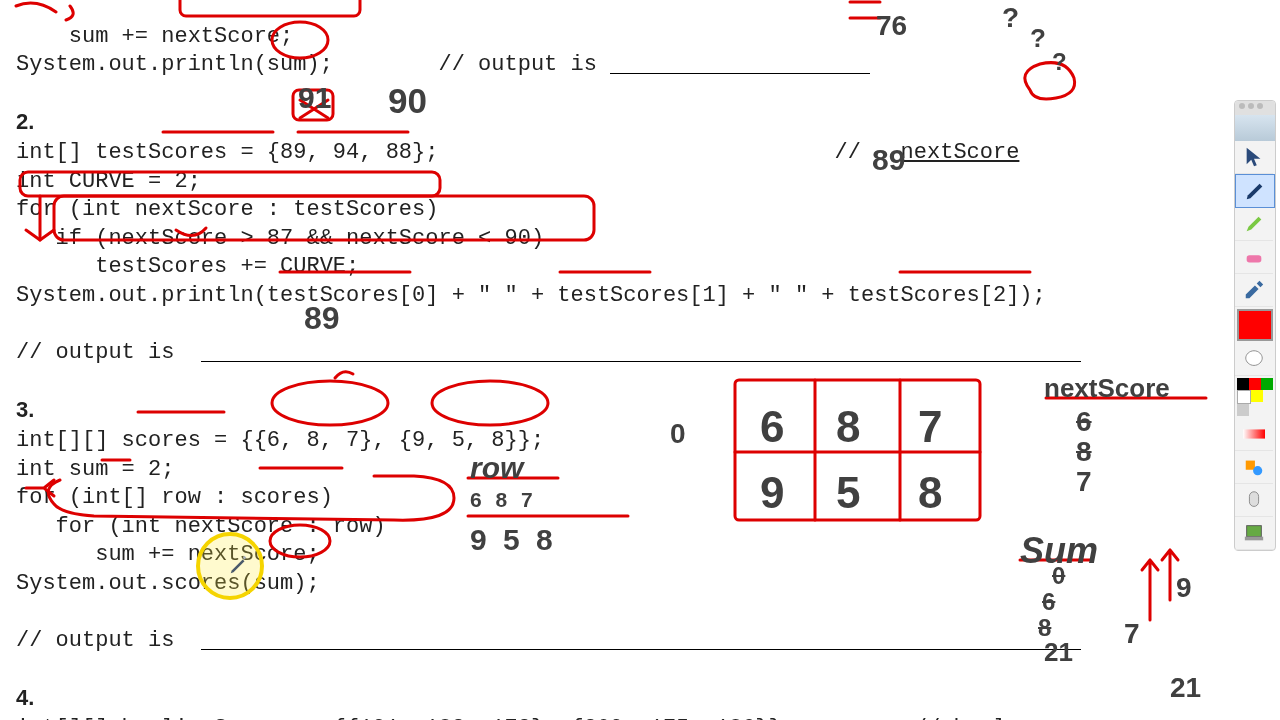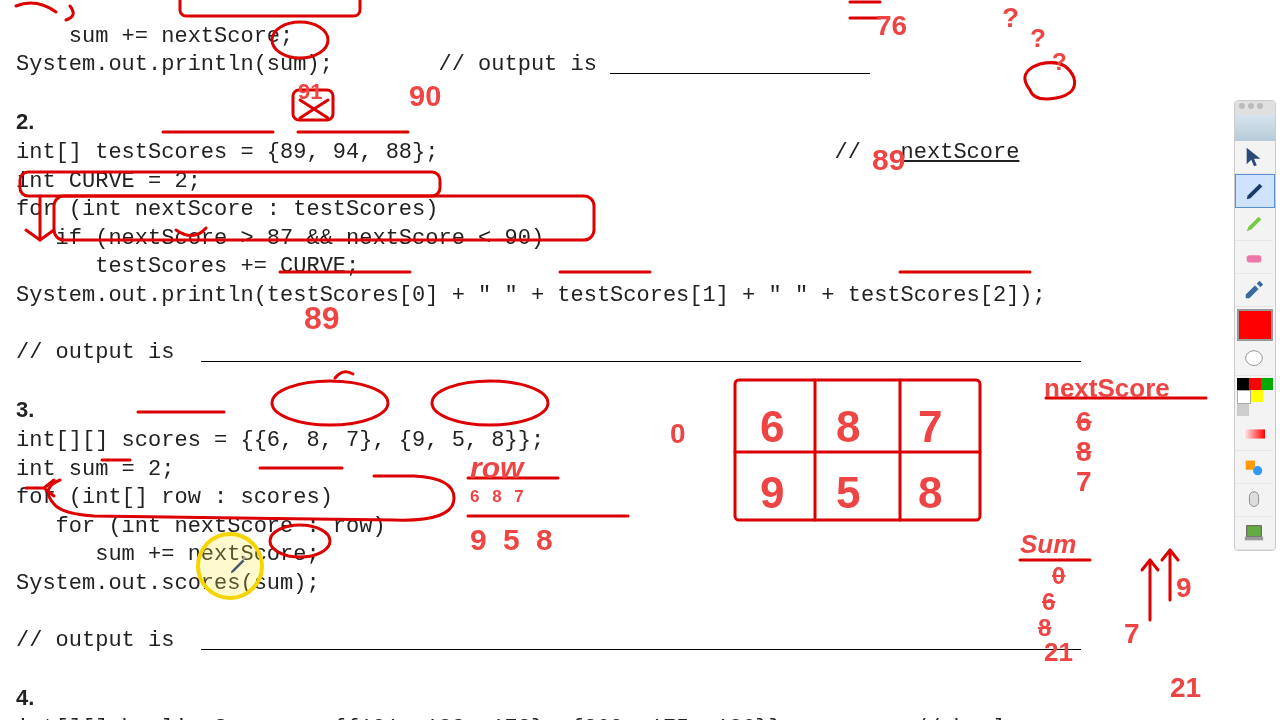--- a/index.html
+++ b/index.html
@@ -12,21 +12,21 @@
   
   .toolbox{position:absolute;right:4px;top:100px;width:40px;background:#f3f3f3;border:1px solid #ccc;border-radius:4px;font-family:Arial,sans-serif}
   .toolbox .tb-header{height:10px;background:#e0e0e0;border-top-left-radius:4px;border-top-right-radius:4px;display:flex;gap:3px;padding:2px 4px}
   .toolbox .dot{width:6px;height:6px;border-radius:50%;background:#bbb}
   .tool{width:38px;height:32px;display:flex;align-items:center;justify-content:center;border-bottom:1px solid #e5e5e5}
   .tool svg{width:22px;height:22px}
   .tool.sel{background:#cfe3ff;border:1px solid #5a8fd6}
   .swatch{width:32px;height:28px;margin:2px auto;border:2px solid #999}
   .minis{display:flex;flex-wrap:wrap;width:36px;margin:2px auto}
   .minis div{width:12px;height:12px}
-  .hand{font-family:Arial,sans-serif;font-weight:bold;color:#ef4444}
+  .hand{font-family:Arial,sans-serif;font-weight:bold;color:#404040}
   .cursor-highlight{position:absolute;width:60px;height:60px;border:4px solid #f5d400;border-radius:50%;background:rgba(255,235,59,.25)}
   .pencil{position:absolute;width:22px;height:22px}
 </style>
 </head>
 <body>
 <div class="page">
 
 <div class="doc">
 <span>    sum += nextScore;</span>
 <span>System.out.println(sum);        // output is </span><span class="blank" style="width:260px"></span>
@@ -101,43 +101,43 @@
     <path d="M468 478 l90 0"></path>
     <path d="M468 516 l160 0"></path>
   </g>
 </svg>
 
 <div class="hand" style="position:absolute;left:876px;top:8px;font-size:28px">76</div>
 <div class="hand" style="position:absolute;left:1002px;top:0px;font-size:28px">?</div>
 <div class="hand" style="position:absolute;left:1030px;top:22px;font-size:26px">?</div>
 <div class="hand" style="position:absolute;left:1052px;top:46px;font-size:24px">?</div>
 
-<div class="hand" style="position:absolute;left:298px;top:78px;font-size:22px">91</div>
-<div class="hand" style="position:absolute;left:409px;top:78px;font-size:29px">90</div>
+<div class="hand" style="position:absolute;left:298px;top:78px;font-size:30px">91</div>
+<div class="hand" style="position:absolute;left:388px;top:78px;font-size:35px">90</div>
 <div class="hand" style="position:absolute;left:872px;top:140px;font-size:30px">89</div>
 <div class="hand" style="position:absolute;left:304px;top:298px;font-size:32px">89</div>
 
 <div class="hand" style="position:absolute;left:470px;top:448px;font-size:30px;font-style:italic">row</div>
-<div class="hand" style="position:absolute;left:470px;top:486px;font-size:17px;letter-spacing:4px">6 8 7</div>
+<div class="hand" style="position:absolute;left:470px;top:486px;font-size:21px;letter-spacing:4px">6 8 7</div>
 <div class="hand" style="position:absolute;left:470px;top:520px;font-size:30px;letter-spacing:4px">9 5 8</div>
 
 <div class="hand" style="position:absolute;left:670px;top:416px;font-size:28px">0</div>
 <div class="hand" style="position:absolute;left:760px;top:398px;font-size:44px">6</div>
 <div class="hand" style="position:absolute;left:836px;top:398px;font-size:44px">8</div>
 <div class="hand" style="position:absolute;left:918px;top:398px;font-size:44px">7</div>
 <div class="hand" style="position:absolute;left:760px;top:464px;font-size:44px">9</div>
 <div class="hand" style="position:absolute;left:836px;top:464px;font-size:44px">5</div>
 <div class="hand" style="position:absolute;left:918px;top:464px;font-size:44px">8</div>
 
 <div class="hand" style="position:absolute;left:1044px;top:372px;font-size:26px">nextScore</div>
 <div class="hand" style="position:absolute;left:1076px;top:404px;font-size:28px;text-decoration:line-through">6</div>
 <div class="hand" style="position:absolute;left:1076px;top:434px;font-size:28px;text-decoration:line-through">8</div>
 <div class="hand" style="position:absolute;left:1076px;top:464px;font-size:28px">7</div>
 
-<div class="hand" style="position:absolute;left:1020px;top:528px;font-size:26px;font-style:italic">Sum</div>
+<div class="hand" style="position:absolute;left:1020px;top:528px;font-size:36px;font-style:italic">Sum</div>
 <div class="hand" style="position:absolute;left:1052px;top:560px;font-size:24px;text-decoration:line-through">0</div>
 <div class="hand" style="position:absolute;left:1042px;top:586px;font-size:24px;text-decoration:line-through">6</div>
 <div class="hand" style="position:absolute;left:1038px;top:612px;font-size:24px;text-decoration:line-through">8</div>
 <div class="hand" style="position:absolute;left:1044px;top:636px;font-size:26px">21</div>
 
 <div class="hand" style="position:absolute;left:1176px;top:570px;font-size:28px">9</div>
 <div class="hand" style="position:absolute;left:1124px;top:616px;font-size:28px">7</div>
 <div class="hand" style="position:absolute;left:1170px;top:670px;font-size:28px">21</div>
 
 <div class="cursor-highlight" style="left:196px;top:532px"></div>

